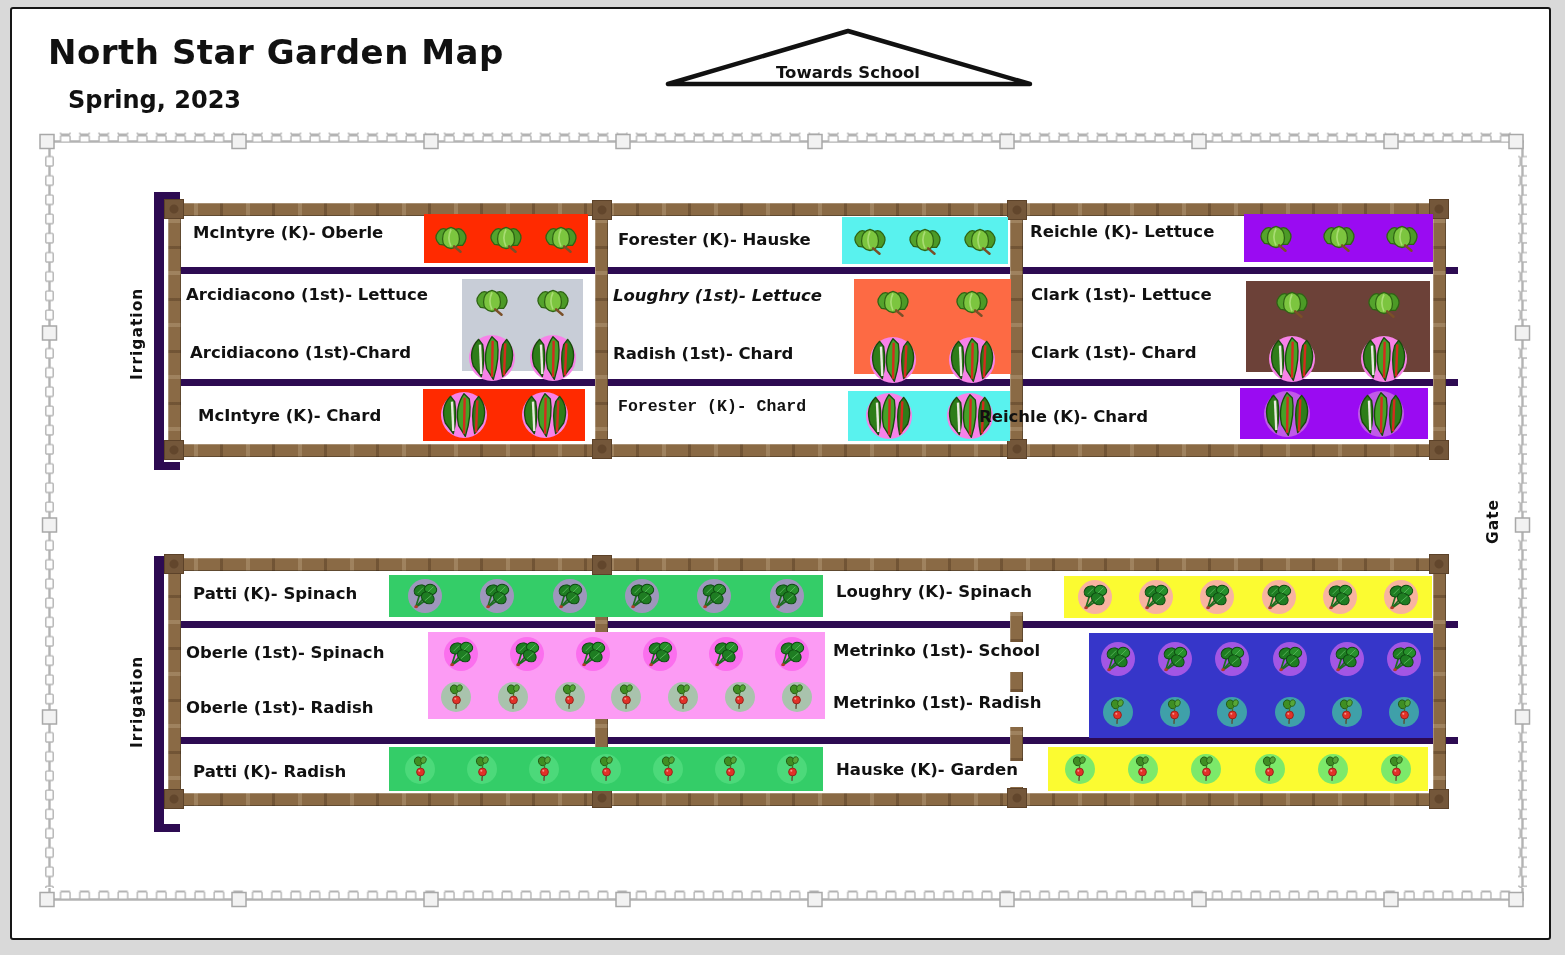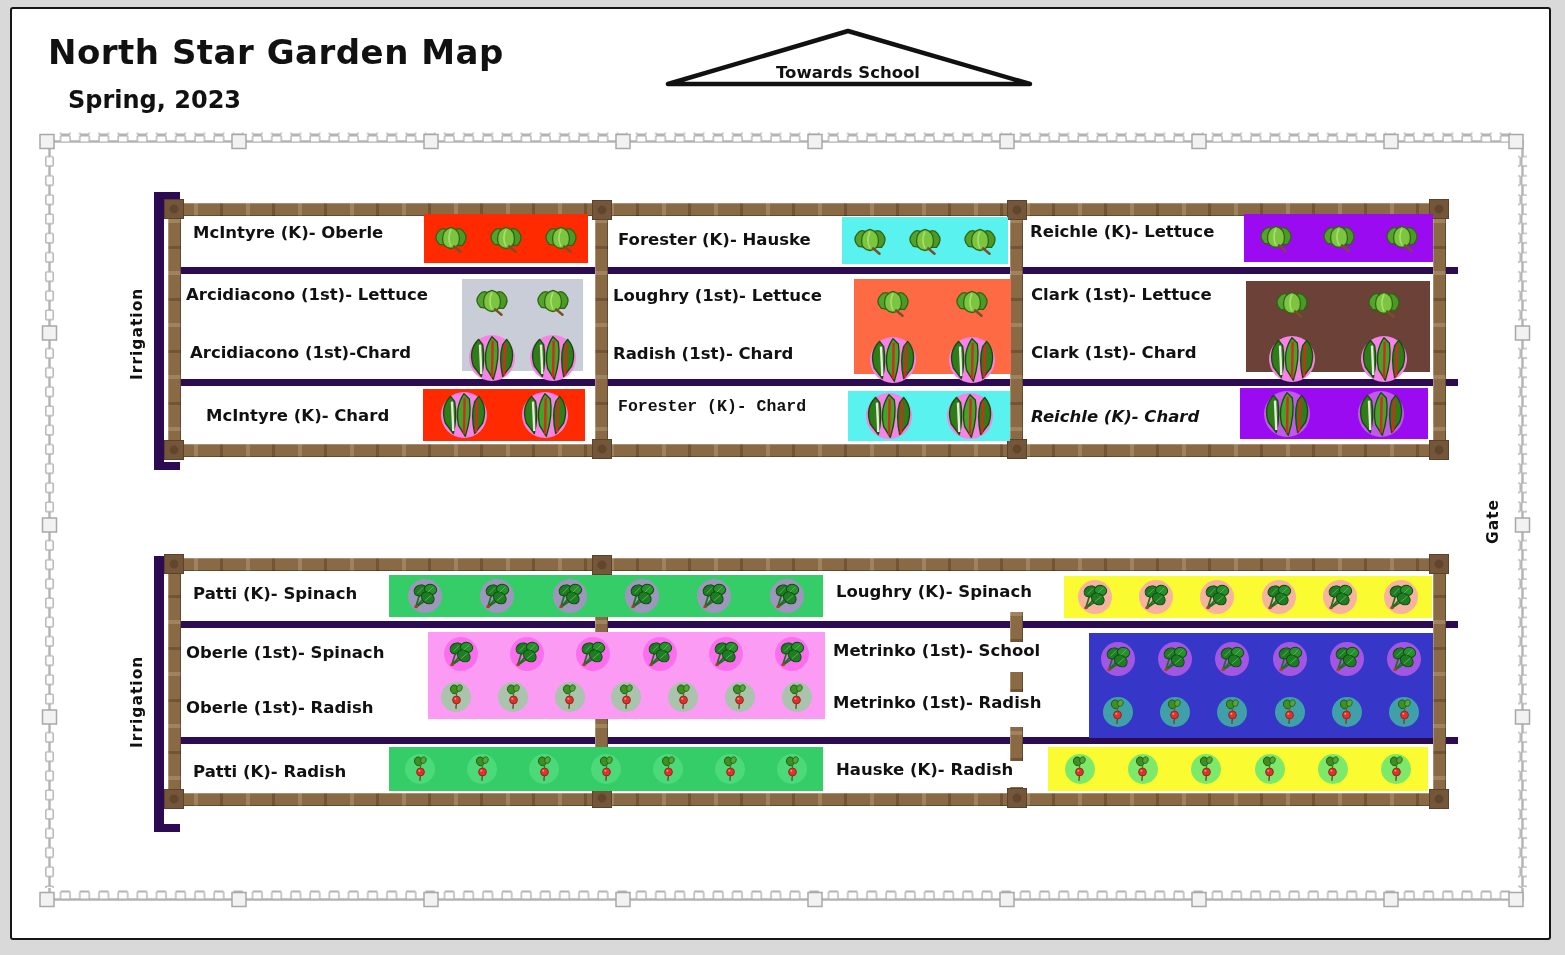--- a/index.html
+++ b/index.html
@@ -275,21 +275,21 @@
         </svg>
       </span>
       <span class="icon-cell cell-chard" style="background: rgb(247, 130, 232);">
         <svg class="crop-svg sv-chard">
           <use href="#icon-chard"></use>
         </svg>
       </span>
     </div>
   </div>
 
-<span class="lbl" style="left:613px;top:286px;">Loughry (1st)- Lettuce</span>
+<span class="lbl" style="left:613px;top:286px;font-style:italic;">Loughry (1st)- Lettuce</span>
 <span class="lbl" style="left:613px;top:344px;">Radish (1st)- Chard</span>
 <div class="patch" style="left: 854px; top: 279px; width: 157px; height: 95px; background: rgb(253, 106, 68);" data-rows="2">
     <div class="icon-row row-lettuce">
       <span class="icon-cell cell-lettuce">
         <svg class="crop-svg sv-lettuce">
           <use href="#icon-lettuce"></use>
         </svg>
       </span>
       <span class="icon-cell cell-lettuce">
         <svg class="crop-svg sv-lettuce">
@@ -333,21 +333,21 @@
         </svg>
       </span>
       <span class="icon-cell cell-chard" style="background: rgb(247, 130, 232);">
         <svg class="crop-svg sv-chard">
           <use href="#icon-chard"></use>
         </svg>
       </span>
     </div>
   </div>
 
-<span class="lbl" style="left:206px;top:406px;">McIntyre (K)- Chard</span>
+<span class="lbl" style="left:198px;top:406px;">McIntyre (K)- Chard</span>
 <div class="patch" style="left: 423px; top: 389px; width: 162px; height: 52px; background: rgb(255, 42, 0);" data-rows="1">
     <div class="icon-row row-chard">
       <span class="icon-cell cell-chard" style="background: rgb(247, 130, 232);">
         <svg class="crop-svg sv-chard">
           <use href="#icon-chard"></use>
         </svg>
       </span>
       <span class="icon-cell cell-chard" style="background: rgb(247, 130, 232);">
         <svg class="crop-svg sv-chard">
           <use href="#icon-chard"></use>
@@ -365,21 +365,21 @@
         </svg>
       </span>
       <span class="icon-cell cell-chard" style="background: rgb(247, 130, 232);">
         <svg class="crop-svg sv-chard">
           <use href="#icon-chard"></use>
         </svg>
       </span>
     </div>
   </div>
 
-<span class="lbl" style="left:1031px;top:407px;font-style:italic;">Reichle (K)- Chard</span>
+<span class="lbl" style="left:979px;top:407px;">Reichle (K)- Chard</span>
 <div class="patch" style="left: 1240px; top: 388px; width: 188px; height: 51px; background: rgb(154, 11, 242);" data-rows="1">
     <div class="icon-row row-chard">
       <span class="icon-cell cell-chard" style="background: rgb(192, 90, 232);">
         <svg class="crop-svg sv-chard">
           <use href="#icon-chard"></use>
         </svg>
       </span>
       <span class="icon-cell cell-chard" style="background: rgb(192, 90, 232);">
         <svg class="crop-svg sv-chard">
           <use href="#icon-chard"></use>
@@ -662,21 +662,21 @@
         </svg>
       </span>
       <span class="icon-cell cell-radish" style="background: rgb(76, 217, 122);">
         <svg class="crop-svg sv-radish">
           <use href="#icon-radish"></use>
         </svg>
       </span>
     </div>
   </div>
 
-<span class="lbl" style="left:836px;top:760px;">Hauske (K)- Radish</span>
+<span class="lbl" style="left:836px;top:760px;">Hauske (K)- Garden</span>
 <div class="patch" style="left: 1048px; top: 747px; width: 380px; height: 44px; background: rgb(251, 251, 49);" data-rows="1">
     <div class="icon-row row-radish">
       <span class="icon-cell cell-radish" style="background: rgb(124, 233, 106);">
         <svg class="crop-svg sv-radish">
           <use href="#icon-radish"></use>
         </svg>
       </span>
       <span class="icon-cell cell-radish" style="background: rgb(124, 233, 106);">
         <svg class="crop-svg sv-radish">
           <use href="#icon-radish"></use>

